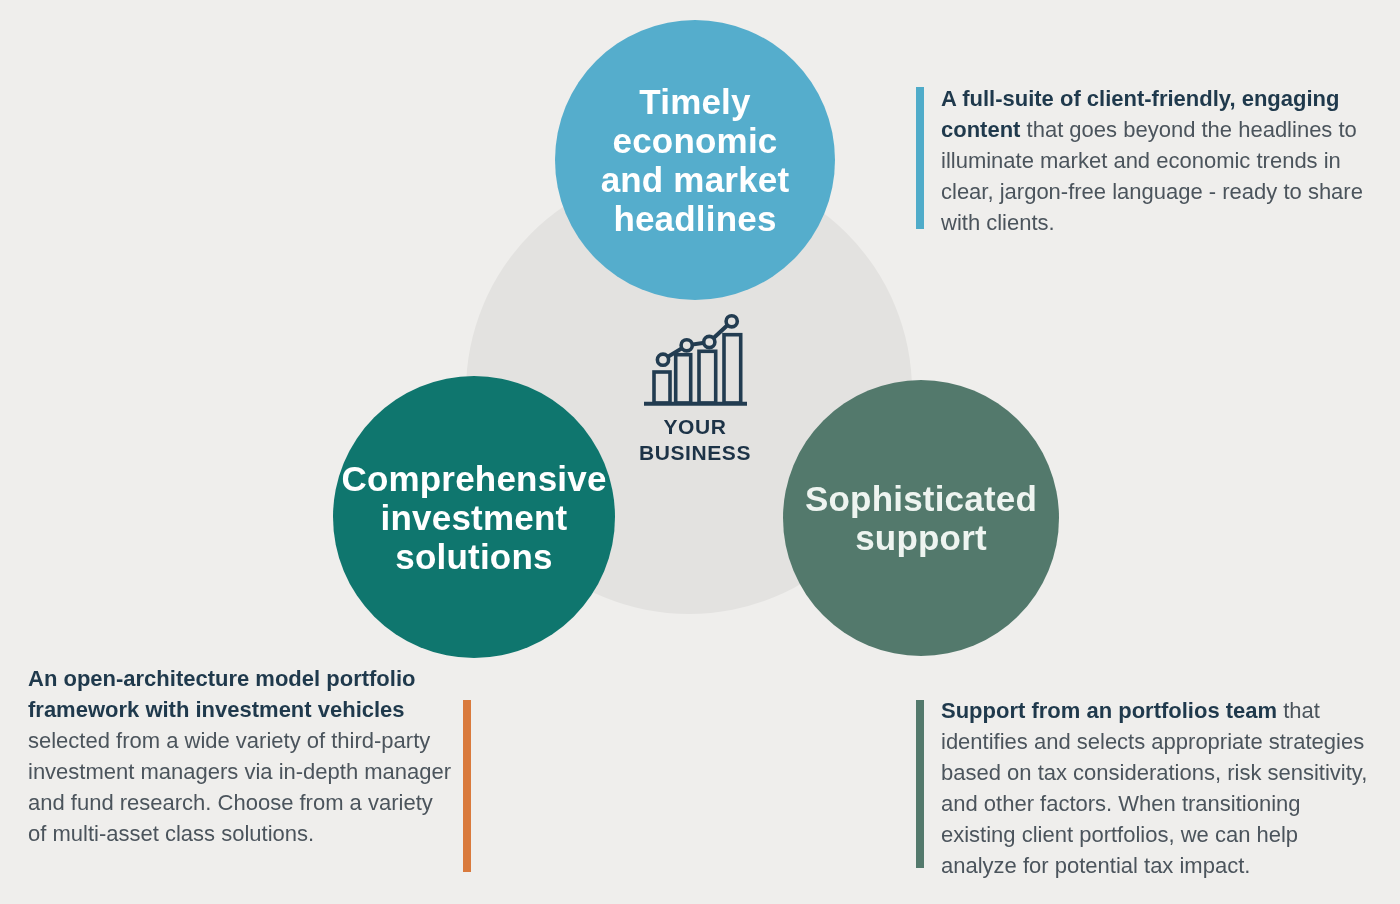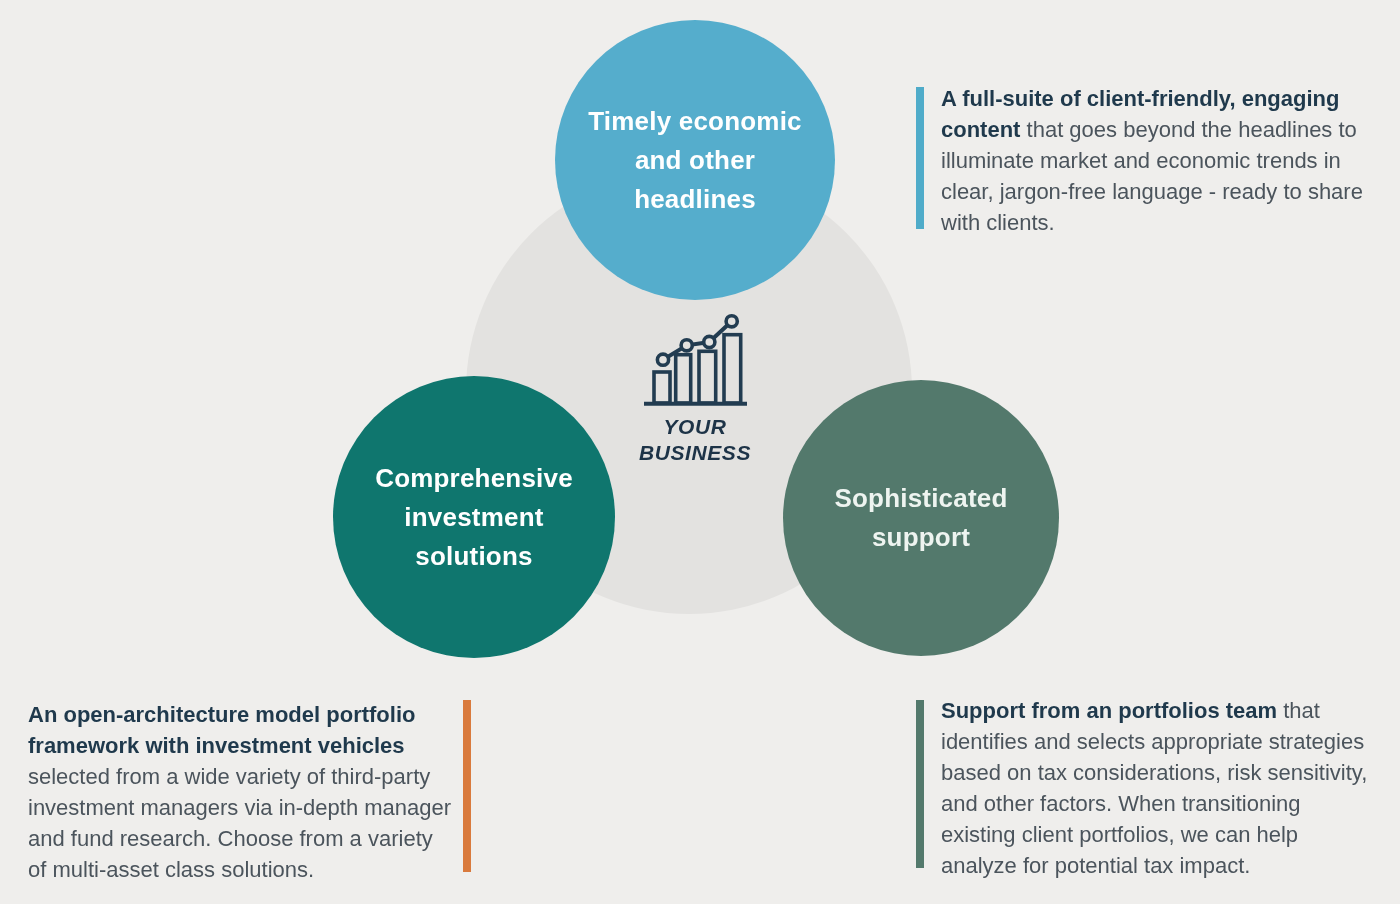--- a/index.html
+++ b/index.html
@@ -31,36 +31,35 @@
   
   .bubble {
     position: absolute;
     border-radius: 50%;
     display: flex;
     align-items: center;
     justify-content: center;
     text-align: center;
     color: #ffffff;
     font-weight: bold;
-    font-size: 26px;
+    font-size: 35px;
     line-height: 39px;
     letter-spacing: 0.2px;
   }
   .bubble-blue   { left: 555px; top: 20px;  width: 280px; height: 280px; background: #55adcc; }
   .bubble-orange { left: 333px; top: 376px; width: 282px; height: 282px; background: #0f766e; }
   .bubble-green  { left: 783px; top: 380px; width: 276px; height: 276px; background: #53796c; color: #eef4f0; }
 
   
   .centerpiece {
     position: absolute;
     left: 575px;
     top: 310px;
     width: 240px;
     text-align: center;
-    font-style: italic;
   }
   .centerpiece svg { display: block; margin: 0 auto; }
   .center-label {
     margin-top: 8px;
     color: #1d3347;
     font-weight: bold;
     font-size: 21px;
     line-height: 26px;
     letter-spacing: 0.6px;
   }
@@ -77,36 +76,36 @@
     color: #1f394c;
   }
   .accent-bar {
     position: absolute;
     width: 8px;
   }
   .bar-insights  { left: 916px; top: 87px;  height: 142px; background: #4fabc9; }
   .co-insights   { left: 941px; top: 83px;  width: 440px; }
 
   .bar-solutions { left: 463px; top: 700px; height: 172px; background: #d97a3d; }
-  .co-solutions  { left: 28px;  top: 699px; width: 424px; }
+  .co-solutions  { left: 28px;  top: 663px; width: 424px; }
 
   .bar-analysis  { left: 916px; top: 700px; height: 168px; background: #53796c; }
   .co-analysis   { left: 941px; top: 695px; width: 436px; }
 </style>
 </head>
 <body>
 
 <div class="stage">
 
   <div class="gray-circle"></div>
 
   <div class="bubble bubble-blue">
     <div>
       <div>Timely economic</div>
-      <div>and other</div>
+      <div>and market</div>
       <div>headlines</div>
     </div>
   </div>
 
   <div class="bubble bubble-orange">
     <div>
       <div>Comprehensive</div>
       <div>investment</div>
       <div>solutions</div>
     </div>

